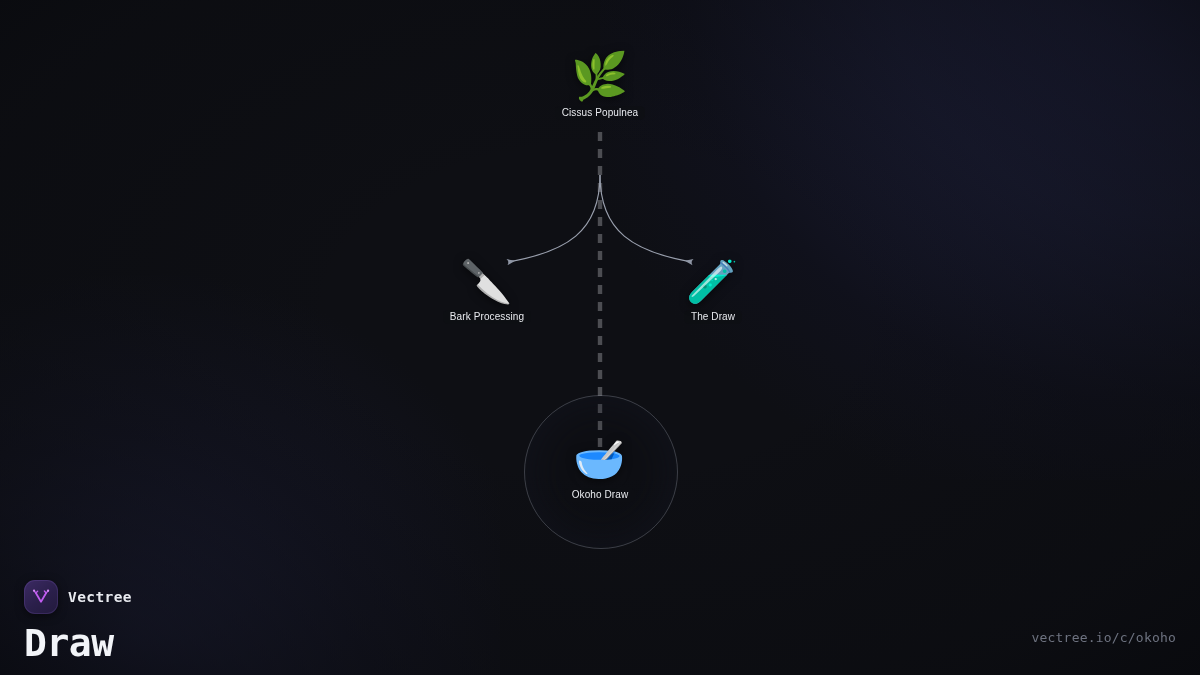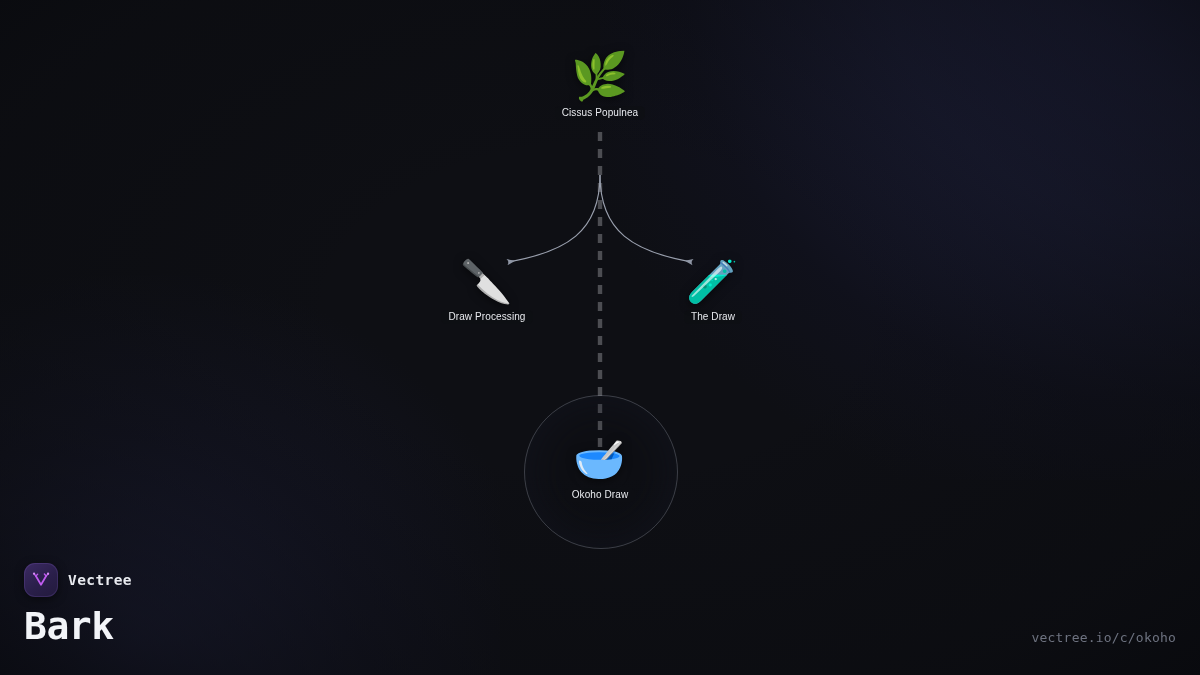--- a/index.html
+++ b/index.html
@@ -112,21 +112,21 @@
     border: 1px solid rgba(150,156,170,0.34);
     box-shadow: 0 0 34px 6px rgba(20,22,34,0.5) inset;
     z-index: 2;
     pointer-events: none;
   }
 
   
   #brand {
     position: absolute;
     left: 24px;
-    bottom: 27px;
+    bottom: 10px;
     z-index: 10;
   }
   .brand-row {
     display: flex;
     align-items: center;
     gap: 10px;
   }
   .brand-logo {
     width: 34px;
     height: 34px;
@@ -196,21 +196,21 @@
 
     <div class="focus-ring"></div>
 
     <div class="node" id="node-root">
       <span class="node-emoji">🌿</span>
       <span class="node-label">Cissus Populnea</span>
     </div>
 
     <div class="node" id="node-bark">
       <span class="node-emoji small">🔪</span>
-      <span class="node-label">Draw Processing</span>
+      <span class="node-label">Bark Processing</span>
     </div>
 
     <div class="node" id="node-draw">
       <span class="node-emoji small">🧪</span>
       <span class="node-label">The Draw</span>
     </div>
 
     <div class="node" id="node-soup">
       <span class="node-emoji small">🥣</span>
       <span class="node-label">Okoho Draw</span>
@@ -224,18 +224,18 @@
         <svg width="22" height="22" viewBox="0 0 24 24" xmlns="http://www.w3.org/2000/svg">
           <path d="M6.4 7.6 L12 17.2 L17.6 7.6" fill="none" stroke="#c05cf0" stroke-width="1.9" stroke-linecap="round" stroke-linejoin="round"></path>
           <path d="M6.4 7.6 L4.6 5.4 M6.4 7.6 L8.4 5.6" fill="none" stroke="#c05cf0" stroke-width="1.5" stroke-linecap="round"></path>
           <path d="M17.6 7.6 L15.7 5.5 M17.6 7.6 L19.5 5.6" fill="none" stroke="#c05cf0" stroke-width="1.5" stroke-linecap="round"></path>
           <circle cx="4.4" cy="5.1" r="1.25" fill="#d78bf7"></circle>
           <circle cx="19.7" cy="5.2" r="1.25" fill="#d78bf7"></circle>
         </svg>
       </div>
       <div class="brand-name">Vectree</div>
     </div>
-    <div class="brand-title">Bark</div>
+    <div class="brand-title">Draw</div>
   </div>
 
   <div id="site-url">vectree.io/c/okoho</div>
 
 </div>
 
 </body></html>

